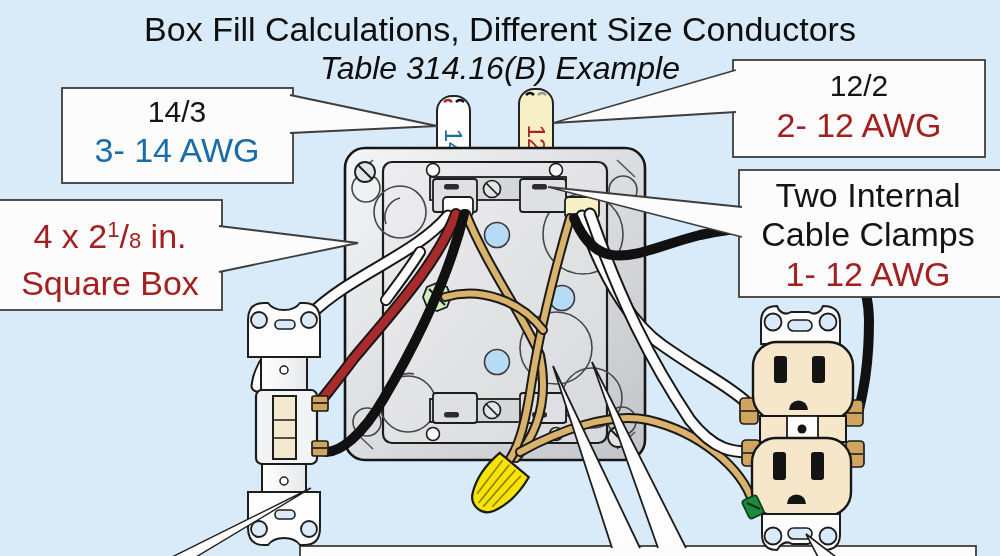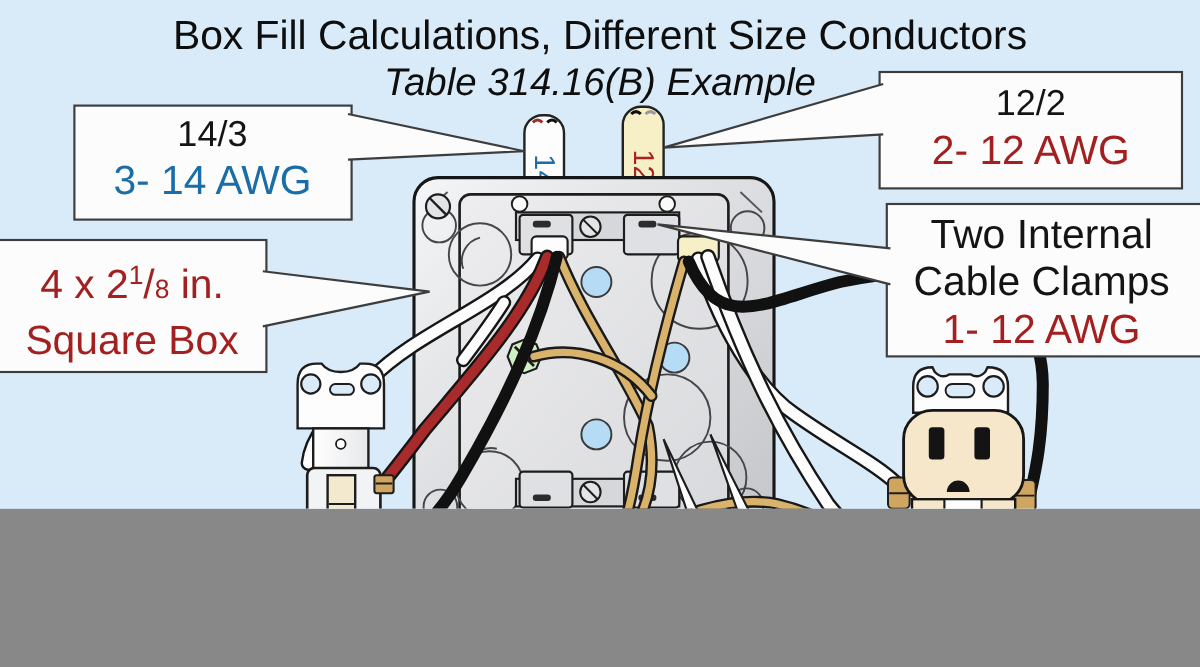--- a/index.html
+++ b/index.html
@@ -1,17 +1,17 @@
 <!DOCTYPE html>
 <html><head>
 <meta charset="utf-8">
 <style>
   html,body{margin:0;padding:0;background:#888;}
   .canvas{
-    position:relative;width:1000px;height:424px;overflow:hidden;
+    position:relative;width:1000px;height:556px;overflow:hidden;
     background:#d9eaf8;
     font-family:"Liberation Sans", sans-serif;
   }
   svg{display:block}
   text{font-family:"Liberation Sans", sans-serif;}
   .title-text{font-size:34px;fill:#0e0e0e;}
   .subtitle-text{font-size:32px;font-style:italic;fill:#0e0e0e;}
   .co-l1{font-size:30px;fill:#141414;}
   .co-l2-blue{font-size:34px;fill:#1a6da6;}
   .co-red{font-size:34px;fill:#a32020;}

